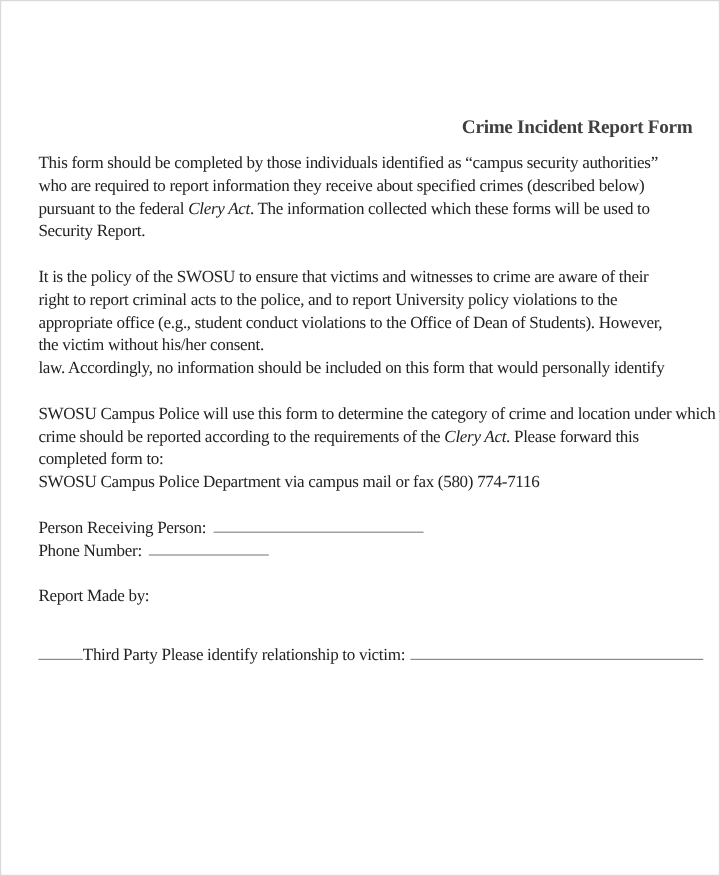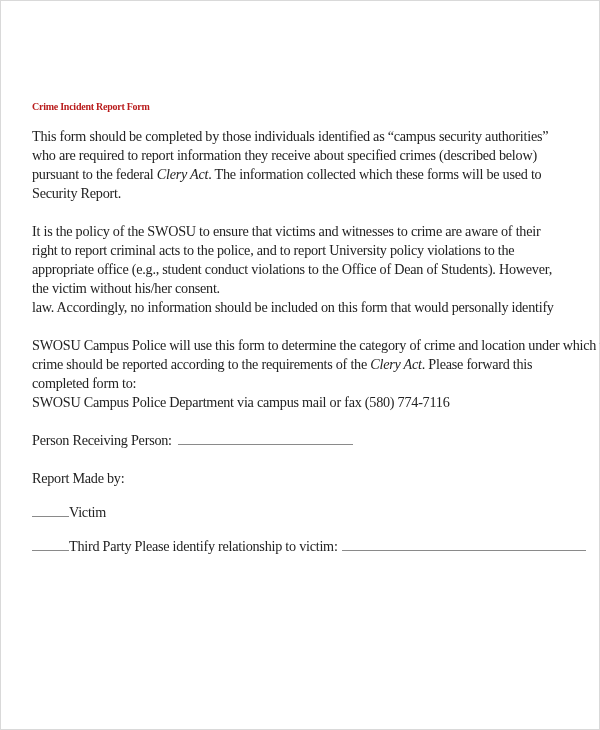--- a/index.html
+++ b/index.html
@@ -20,22 +20,23 @@
       width: 545px;
       font-family: "Liberation Serif", "DejaVu Serif", serif;
       font-size: 14.2px;
       line-height: 19px;
       color: #222;
       letter-spacing: -0.25px;
     }
     .title {
       font-weight: bold;
       margin: 0 0 11px 0;
-      font-size: 10px;
-      color: #b91c1c;
+      font-size: 16px;
+      color: #404040;
+      text-align: right;
     }
     p { margin: 0 0 19px 0; }
     .line { display: block; white-space: nowrap; }
     em { }
     .blank {
       display: inline-block;
       border-bottom: 1px solid #8a8a8a;
       height: 11px;
       vertical-align: baseline;
     }
@@ -70,30 +71,31 @@
       <span class="line">SWOSU Campus Police will use this form to determine the category of crime and location under which the</span>
       <span class="line"><span>crime should be reported according to the requirements of the </span><em>Clery Act</em><span>. Please forward this</span></span>
       <span class="line">completed form to:</span>
       <span class="line">SWOSU Campus Police Department via campus mail or fax (580) 774-7116</span>
     </p>
 
     <div class="field-row">
       <span>Person Receiving Person:</span>
       <span class="blank" style="width:175px; margin-left:3px;"></span>
     </div>
+    <div class="field-row">
+      <span>Phone Number:</span>
+      <span class="blank" style="width:100px; margin-left:2px;"></span>
+    </div>
 
     <div class="gap"></div>
 
     <div class="field-row">Report Made by:</div>
 
     <div class="gap-s"></div>
 
-    <div class="field-row">
-      <span class="blank" style="width:37px;"></span><span>Victim</span>
-    </div>
 
     <div class="gap-s"></div>
 
     <div class="field-row">
       <span class="blank" style="width:37px;"></span><span>Third Party Please identify relationship to victim:</span>
       <span class="blank" style="width:244px; margin-left:1px;"></span>
     </div>
 
     <div class="gap-s"></div>
 

